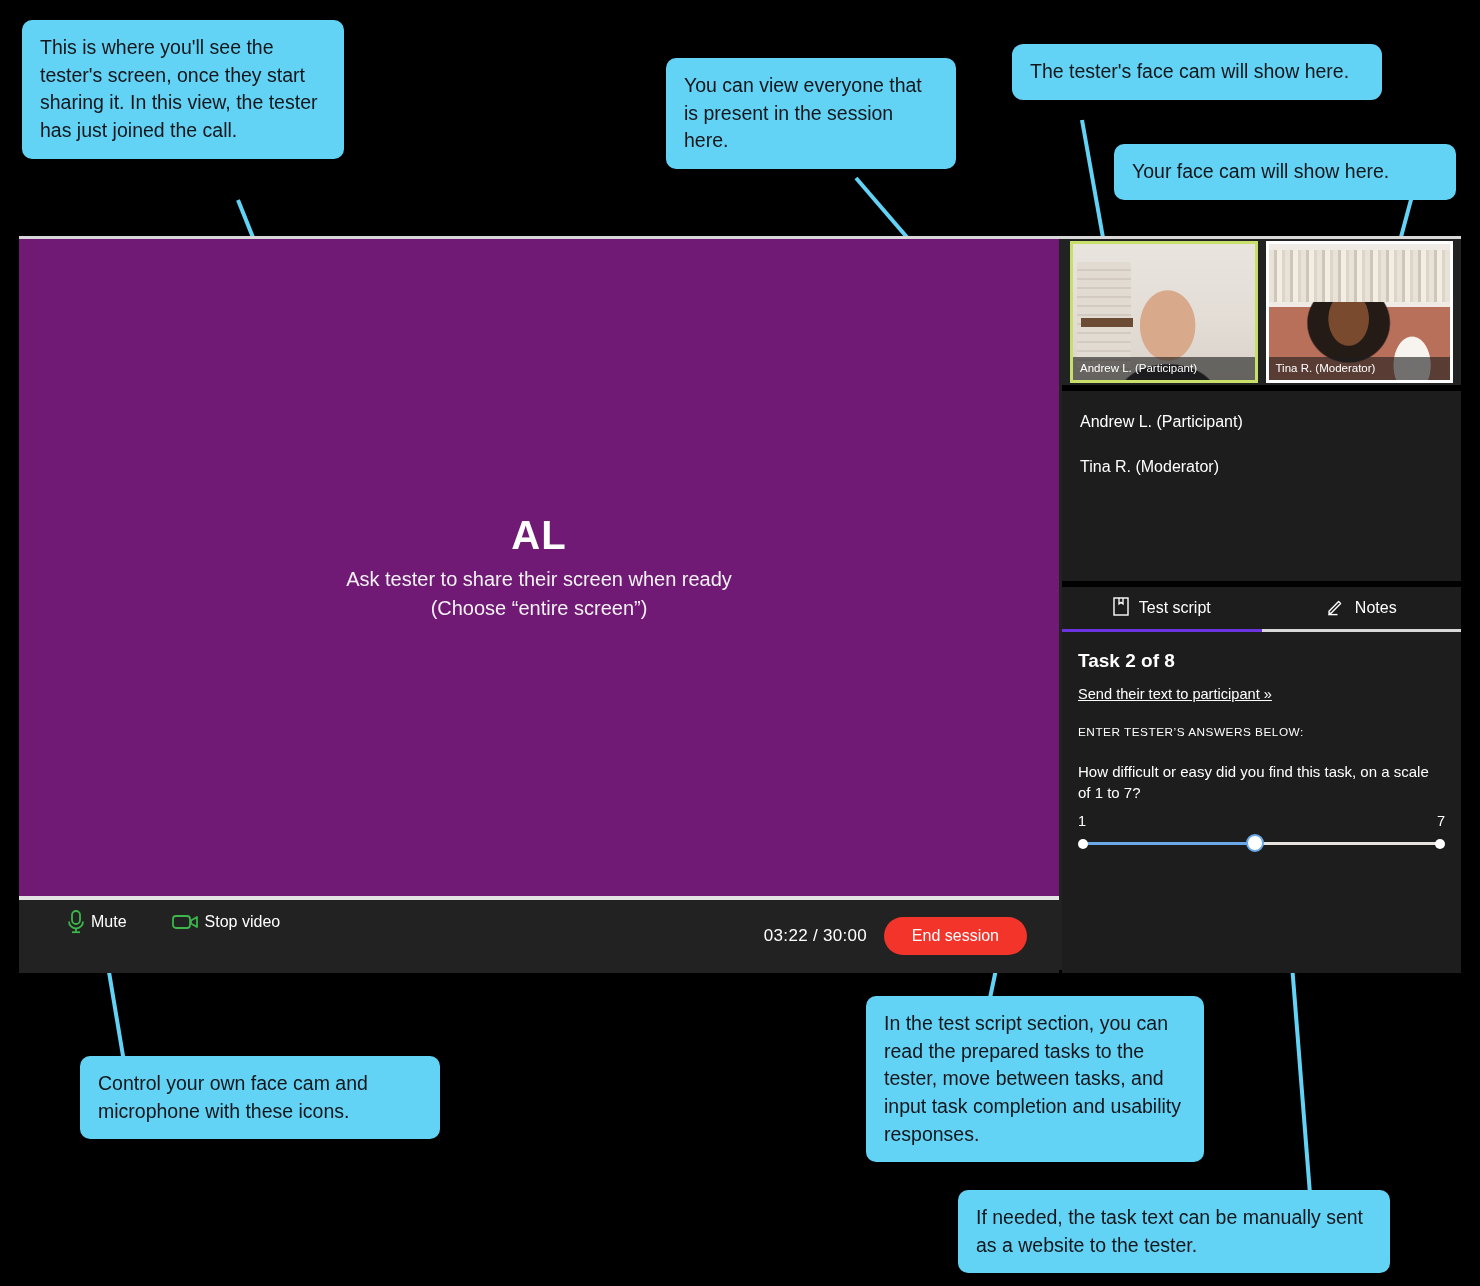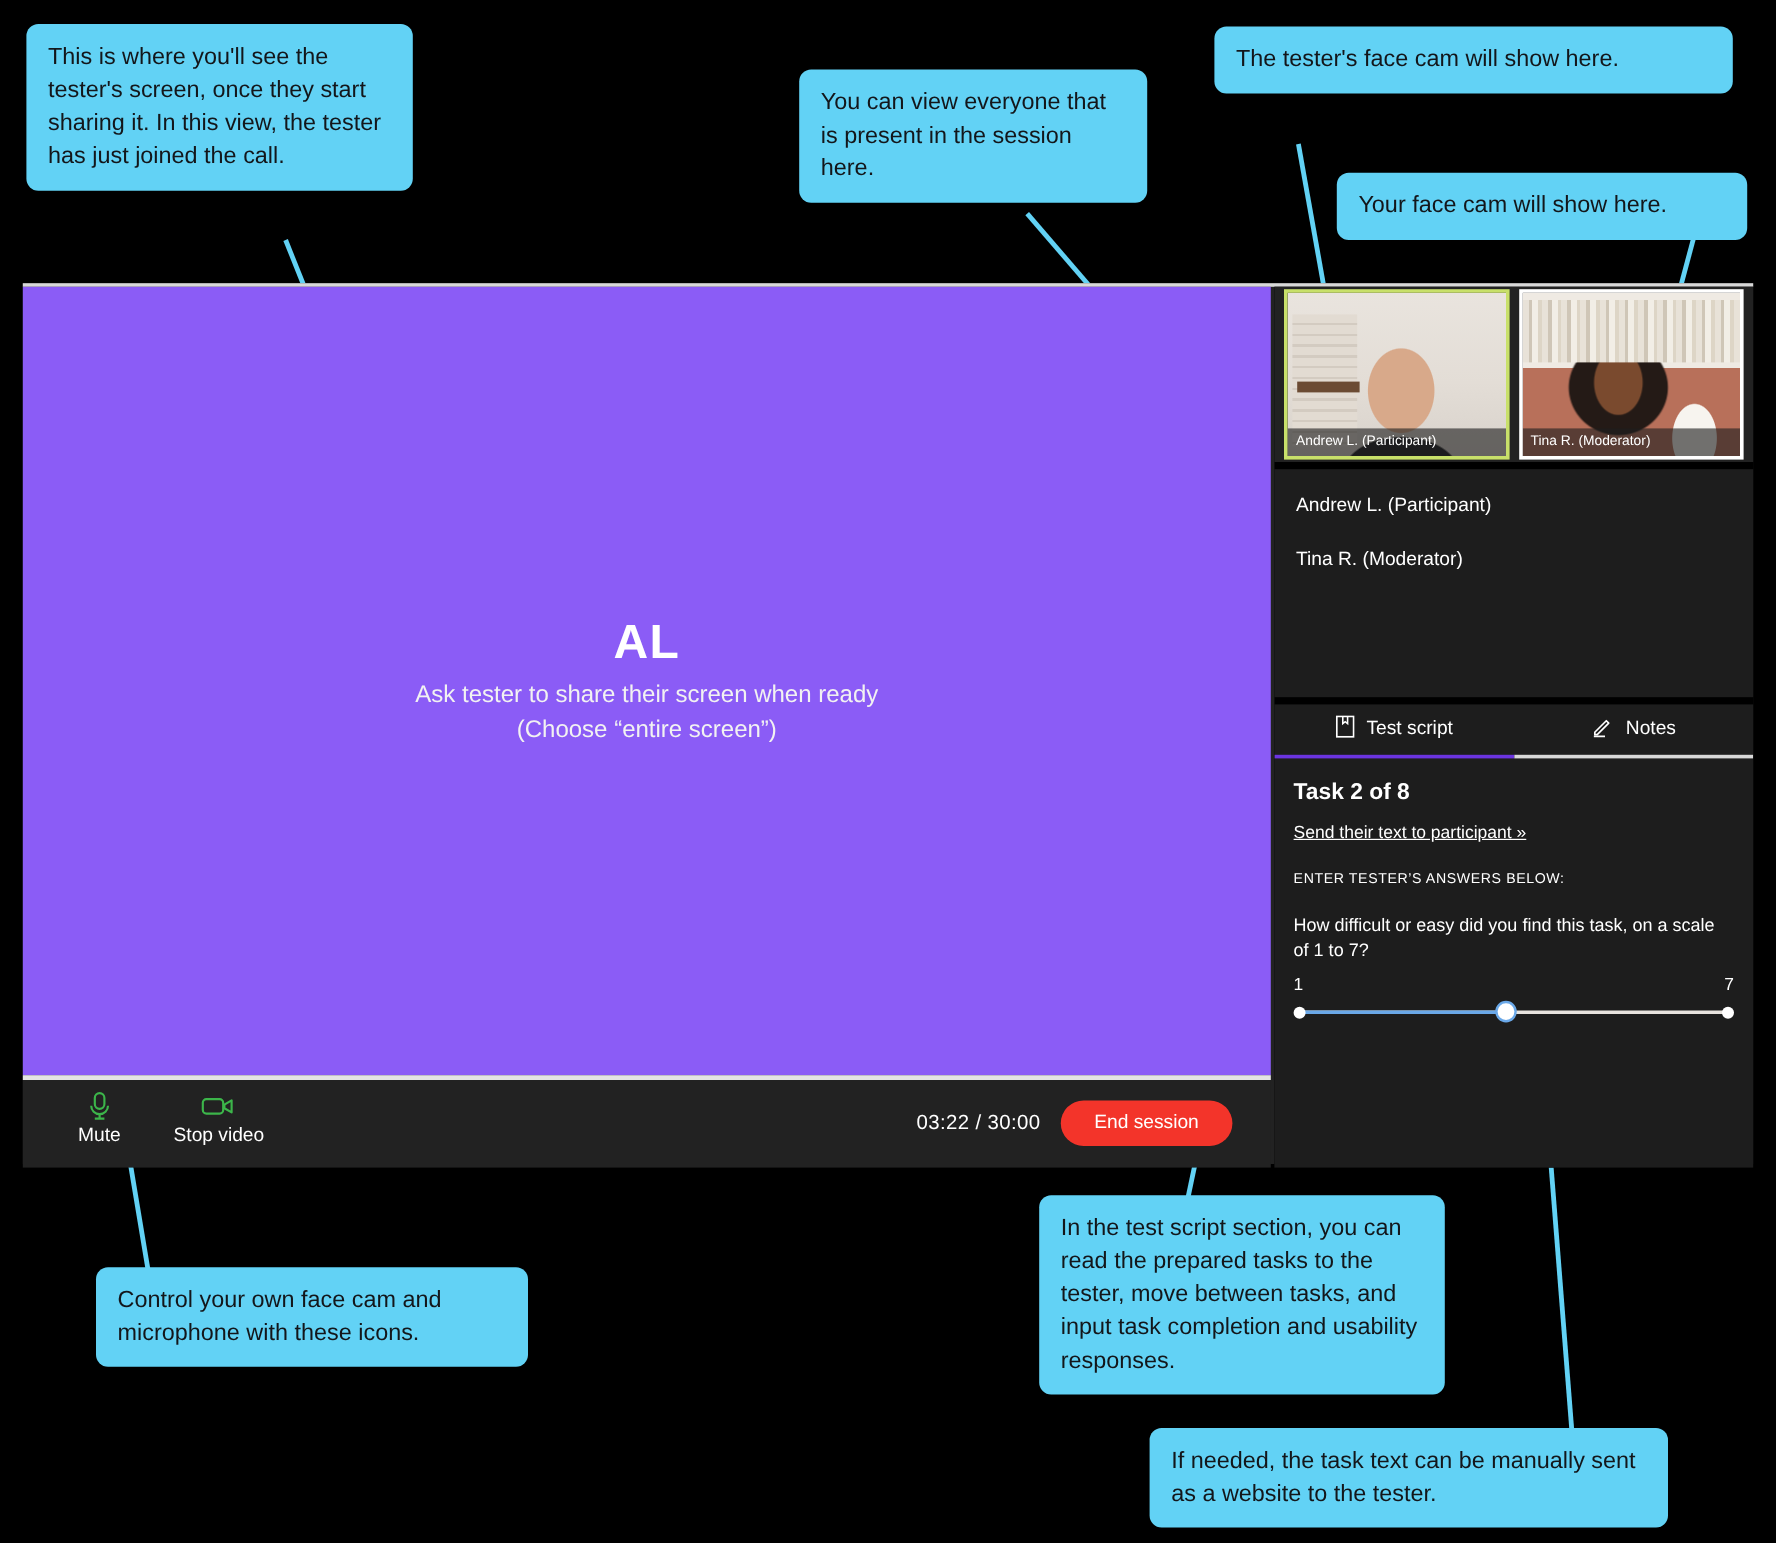--- a/index.html
+++ b/index.html
@@ -18,21 +18,21 @@
     width: 1442px; height: 734px;
     background: #222222;
     border-top: 3px solid #d8d8d8;
   }
 
   
   .stage {
     position: absolute;
     left: 0; top: 0;
     width: 1040px; height: 657px;
-    background: #8b5cf6;
+    background: #701a75;
     display: flex; flex-direction: column;
     align-items: center; justify-content: center;
   }
   .stage-initials {
     font-size: 40px; font-weight: 700; color: #ffffff;
     letter-spacing: 1px; line-height: 1.1; margin-bottom: 8px;
   }
   .stage-hint { font-size: 20px; color: #f2f2f2; line-height: 1.42; text-align: center; }
 
   
@@ -40,21 +40,21 @@
     position: absolute; left: 0; top: 657px;
     width: 1040px; height: 4px; background: #e4e4e4;
   }
   .controlbar {
     position: absolute; left: 0; top: 661px;
     width: 1040px; height: 73px;
     background: #222222;
   }
   .ctrl-group { position: absolute; left: 46px; top: 9px; display: flex; gap: 44px; }
   .ctrl-btn {
-    display: flex; flex-direction: column; align-items: center;
+    display: flex; flex-direction: row; align-items: center;
     gap: 4px; cursor: pointer; background: none; border: none;
   }
   .ctrl-btn svg { display: block; }
   .ctrl-label { font-size: 16px; color: #ffffff; line-height: 1; }
   .timer {
     position: absolute; right: 192px; top: 26px;
     font-size: 17px; color: #ffffff; letter-spacing: .3px;
   }
   .end-session {
     position: absolute; right: 32px; top: 17px;
@@ -296,21 +296,21 @@
         </div>
       </div>
 
     </div>
   </div>
 
   <div class="callout" style="left:22px; top:20px; width:322px;">This is where you'll see the tester's screen, once they start sharing it. In this view, the tester has just joined the call.</div>
 
   <div class="callout" style="left:666px; top:58px; width:290px;">You can view everyone that is present in the session here.</div>
 
-  <div class="callout" style="left:1012px; top:22px; width:432px;">The tester's face cam will show here.</div>
+  <div class="callout" style="left:1012px; top:44px; width:370px;border-radius:11px;">The tester's face cam will show here.</div>
 
   <div class="callout" style="left:1114px; top:144px; width:342px;">Your face cam will show here.</div>
 
   <div class="callout" style="left:80px; top:1056px; width:360px;">Control your own face cam and microphone with these icons.</div>
 
   <div class="callout" style="left:866px; top:996px; width:338px;">In the test script section, you can read the prepared tasks to the tester, move between tasks, and input task completion and usability responses.</div>
 
   <div class="callout" style="left:958px; top:1190px; width:432px;">If needed, the task text can be manually sent as a website to the tester.</div>
 
 </div>

